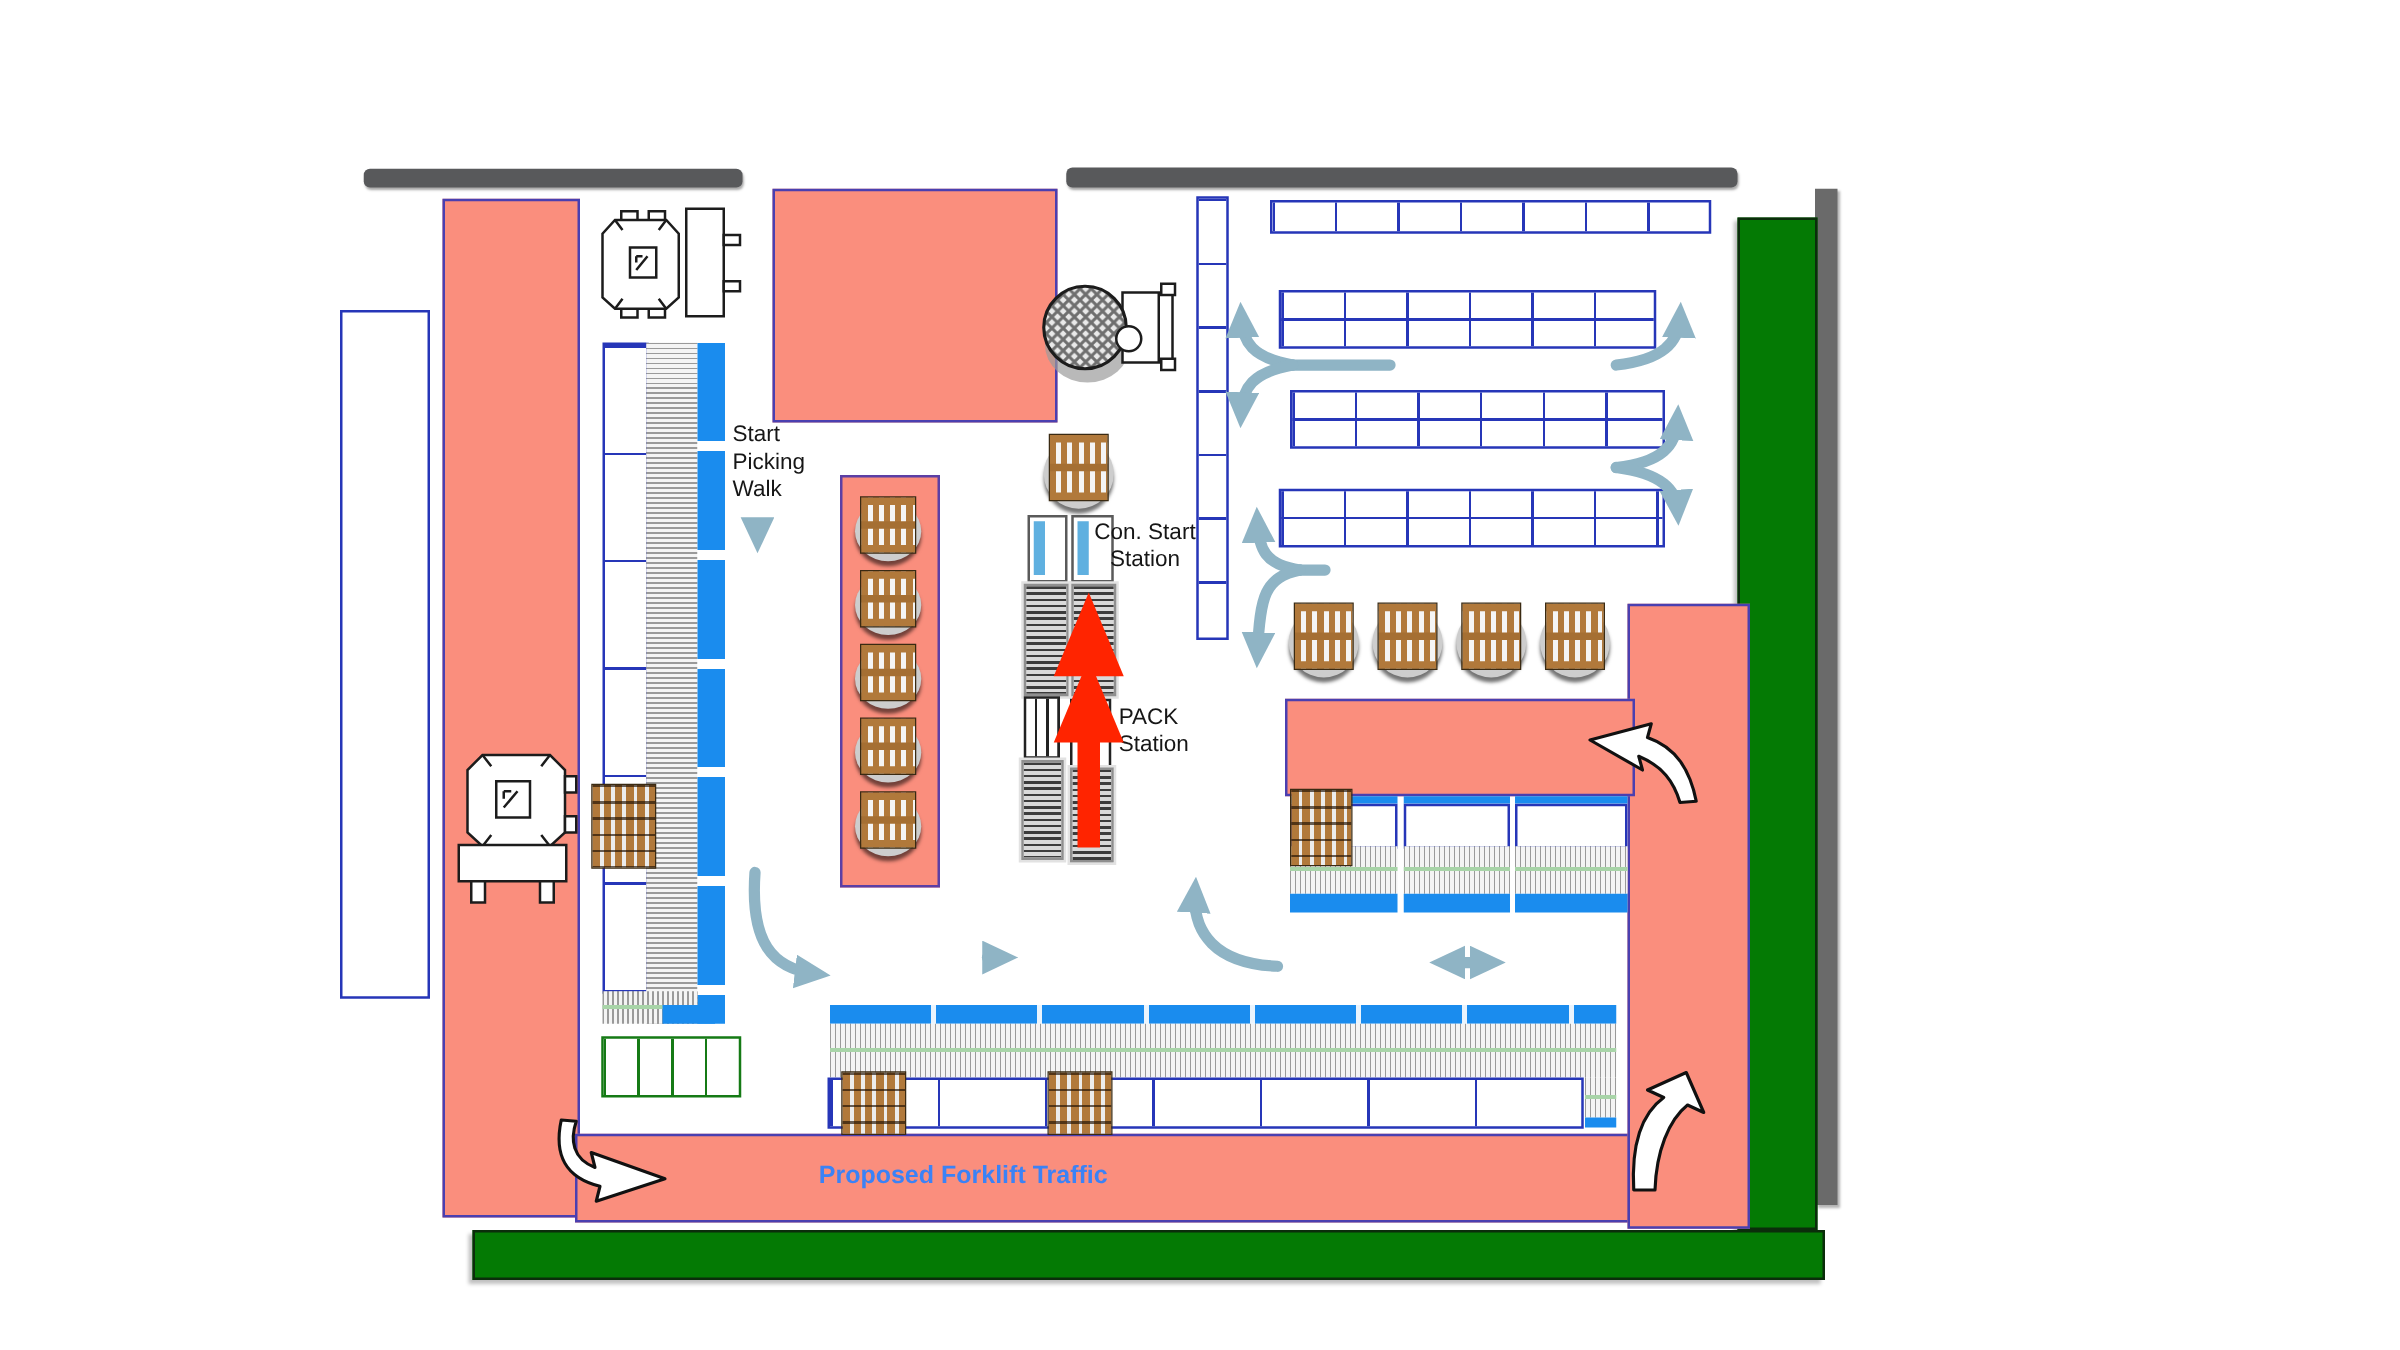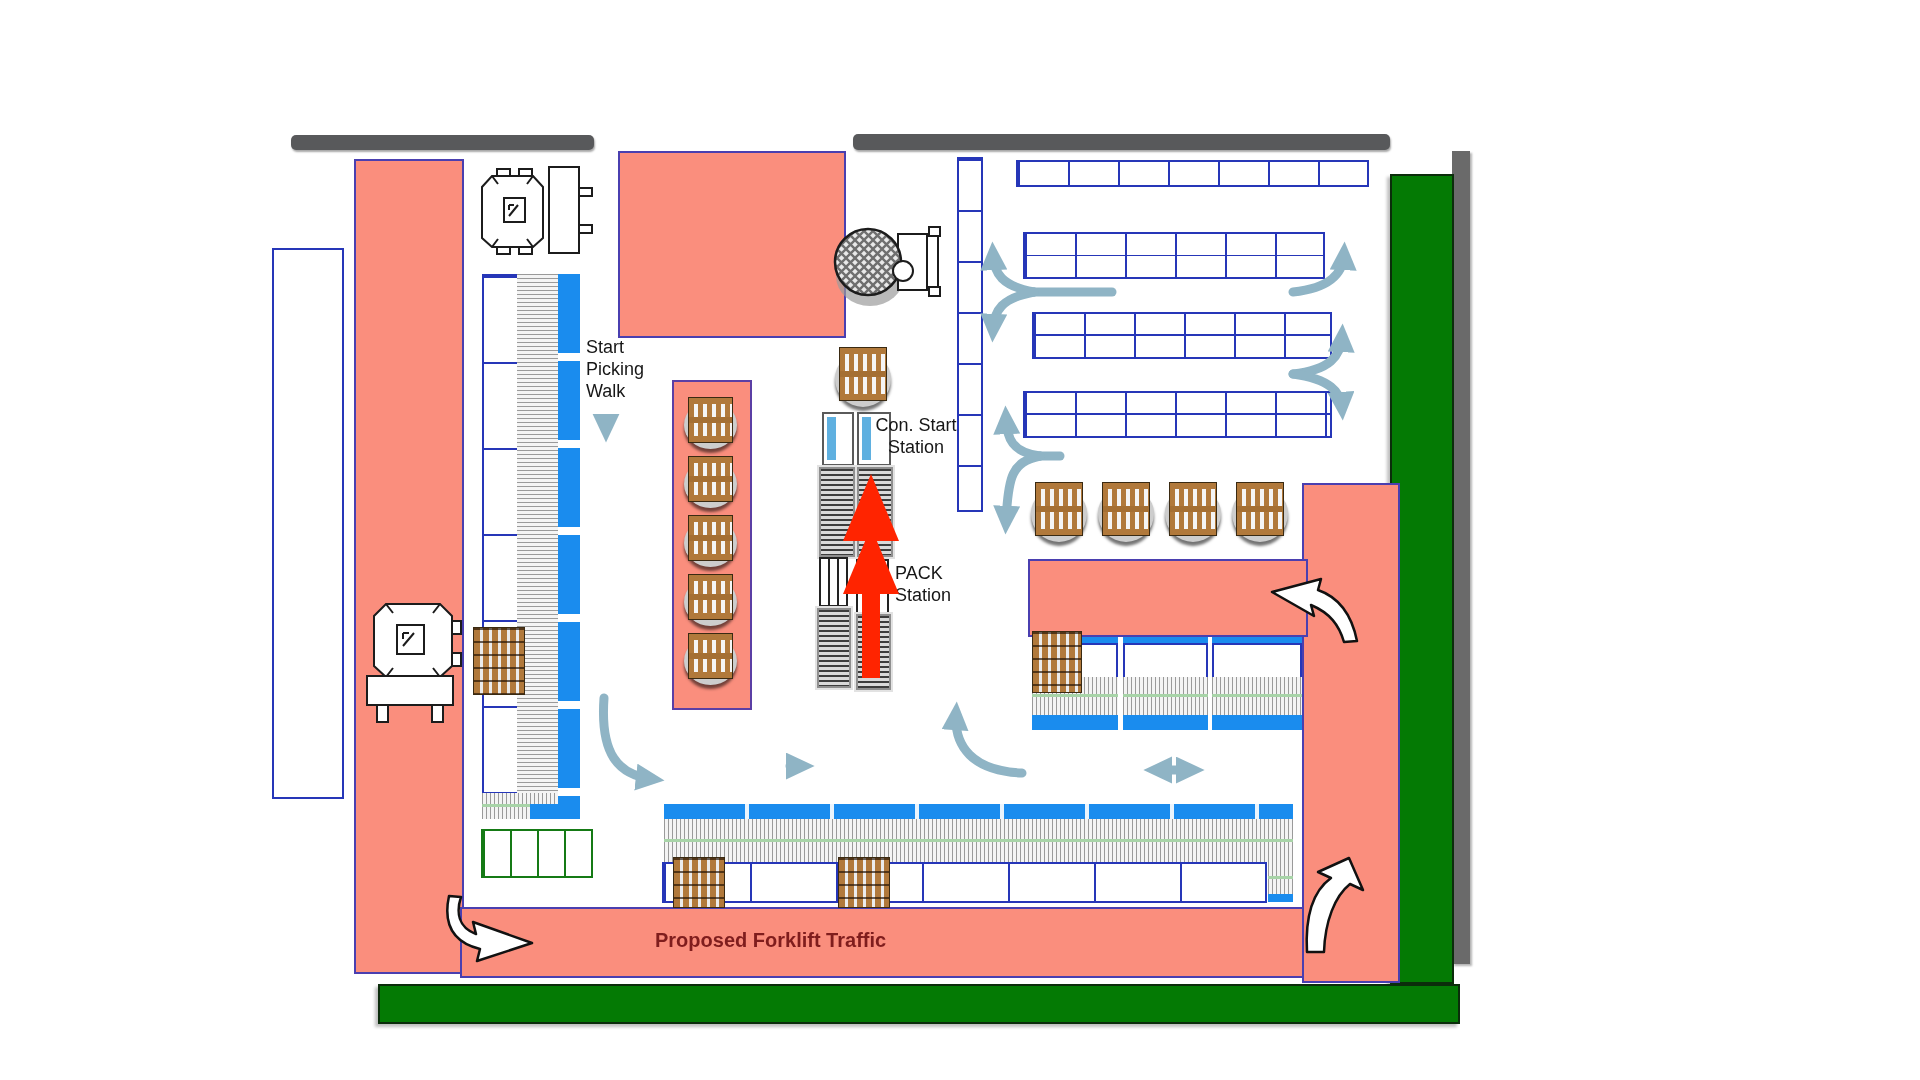--- a/index.html
+++ b/index.html
@@ -43,21 +43,21 @@
        repeating-linear-gradient(90deg,#b1793b 0 6px,#ececec 6px 9px);}
   
   .sunit{background:#fff;border:2px solid #5a5a5a;}
   .sunit .bar{position:absolute;left:3px;top:3px;bottom:4px;width:9px;background:#5fb0e0;}
   .conv{background:repeating-linear-gradient(180deg,#3c3c3c 0 2px,#d9d9d9 2px 5px);
         border:2px solid #8f8f8f;box-shadow:0 0 0 2px #e2e2e2;}
   .punit{background:#fff;border:2px solid #222;}
   
   .lbl{position:absolute;color:#161616;font-size:18px;line-height:22px;}
   .lbl span{display:block;}
-  .lbl-bold{font-weight:bold;font-size:20px;color:#7f1d1d;}
+  .lbl-bold{font-weight:bold;font-size:20px;color:#3b82f6;}
   svg.overlay{position:absolute;left:0;top:0;pointer-events:none;}
 </style>
 </head>
 <body>
 
 <div id="canvas">
 
   <div class="abs graybar" style="left:291px;top:111px;width:303px;height:15px;"></div>
   <div class="abs graybar" style="left:853px;top:110px;width:537px;height:16px;"></div>
   <div class="abs" style="left:1452px;top:127px;width:18px;height:813px;background:#6a6a6a;box-shadow:2px 2px 2px rgba(0,0,0,.3);"></div>

